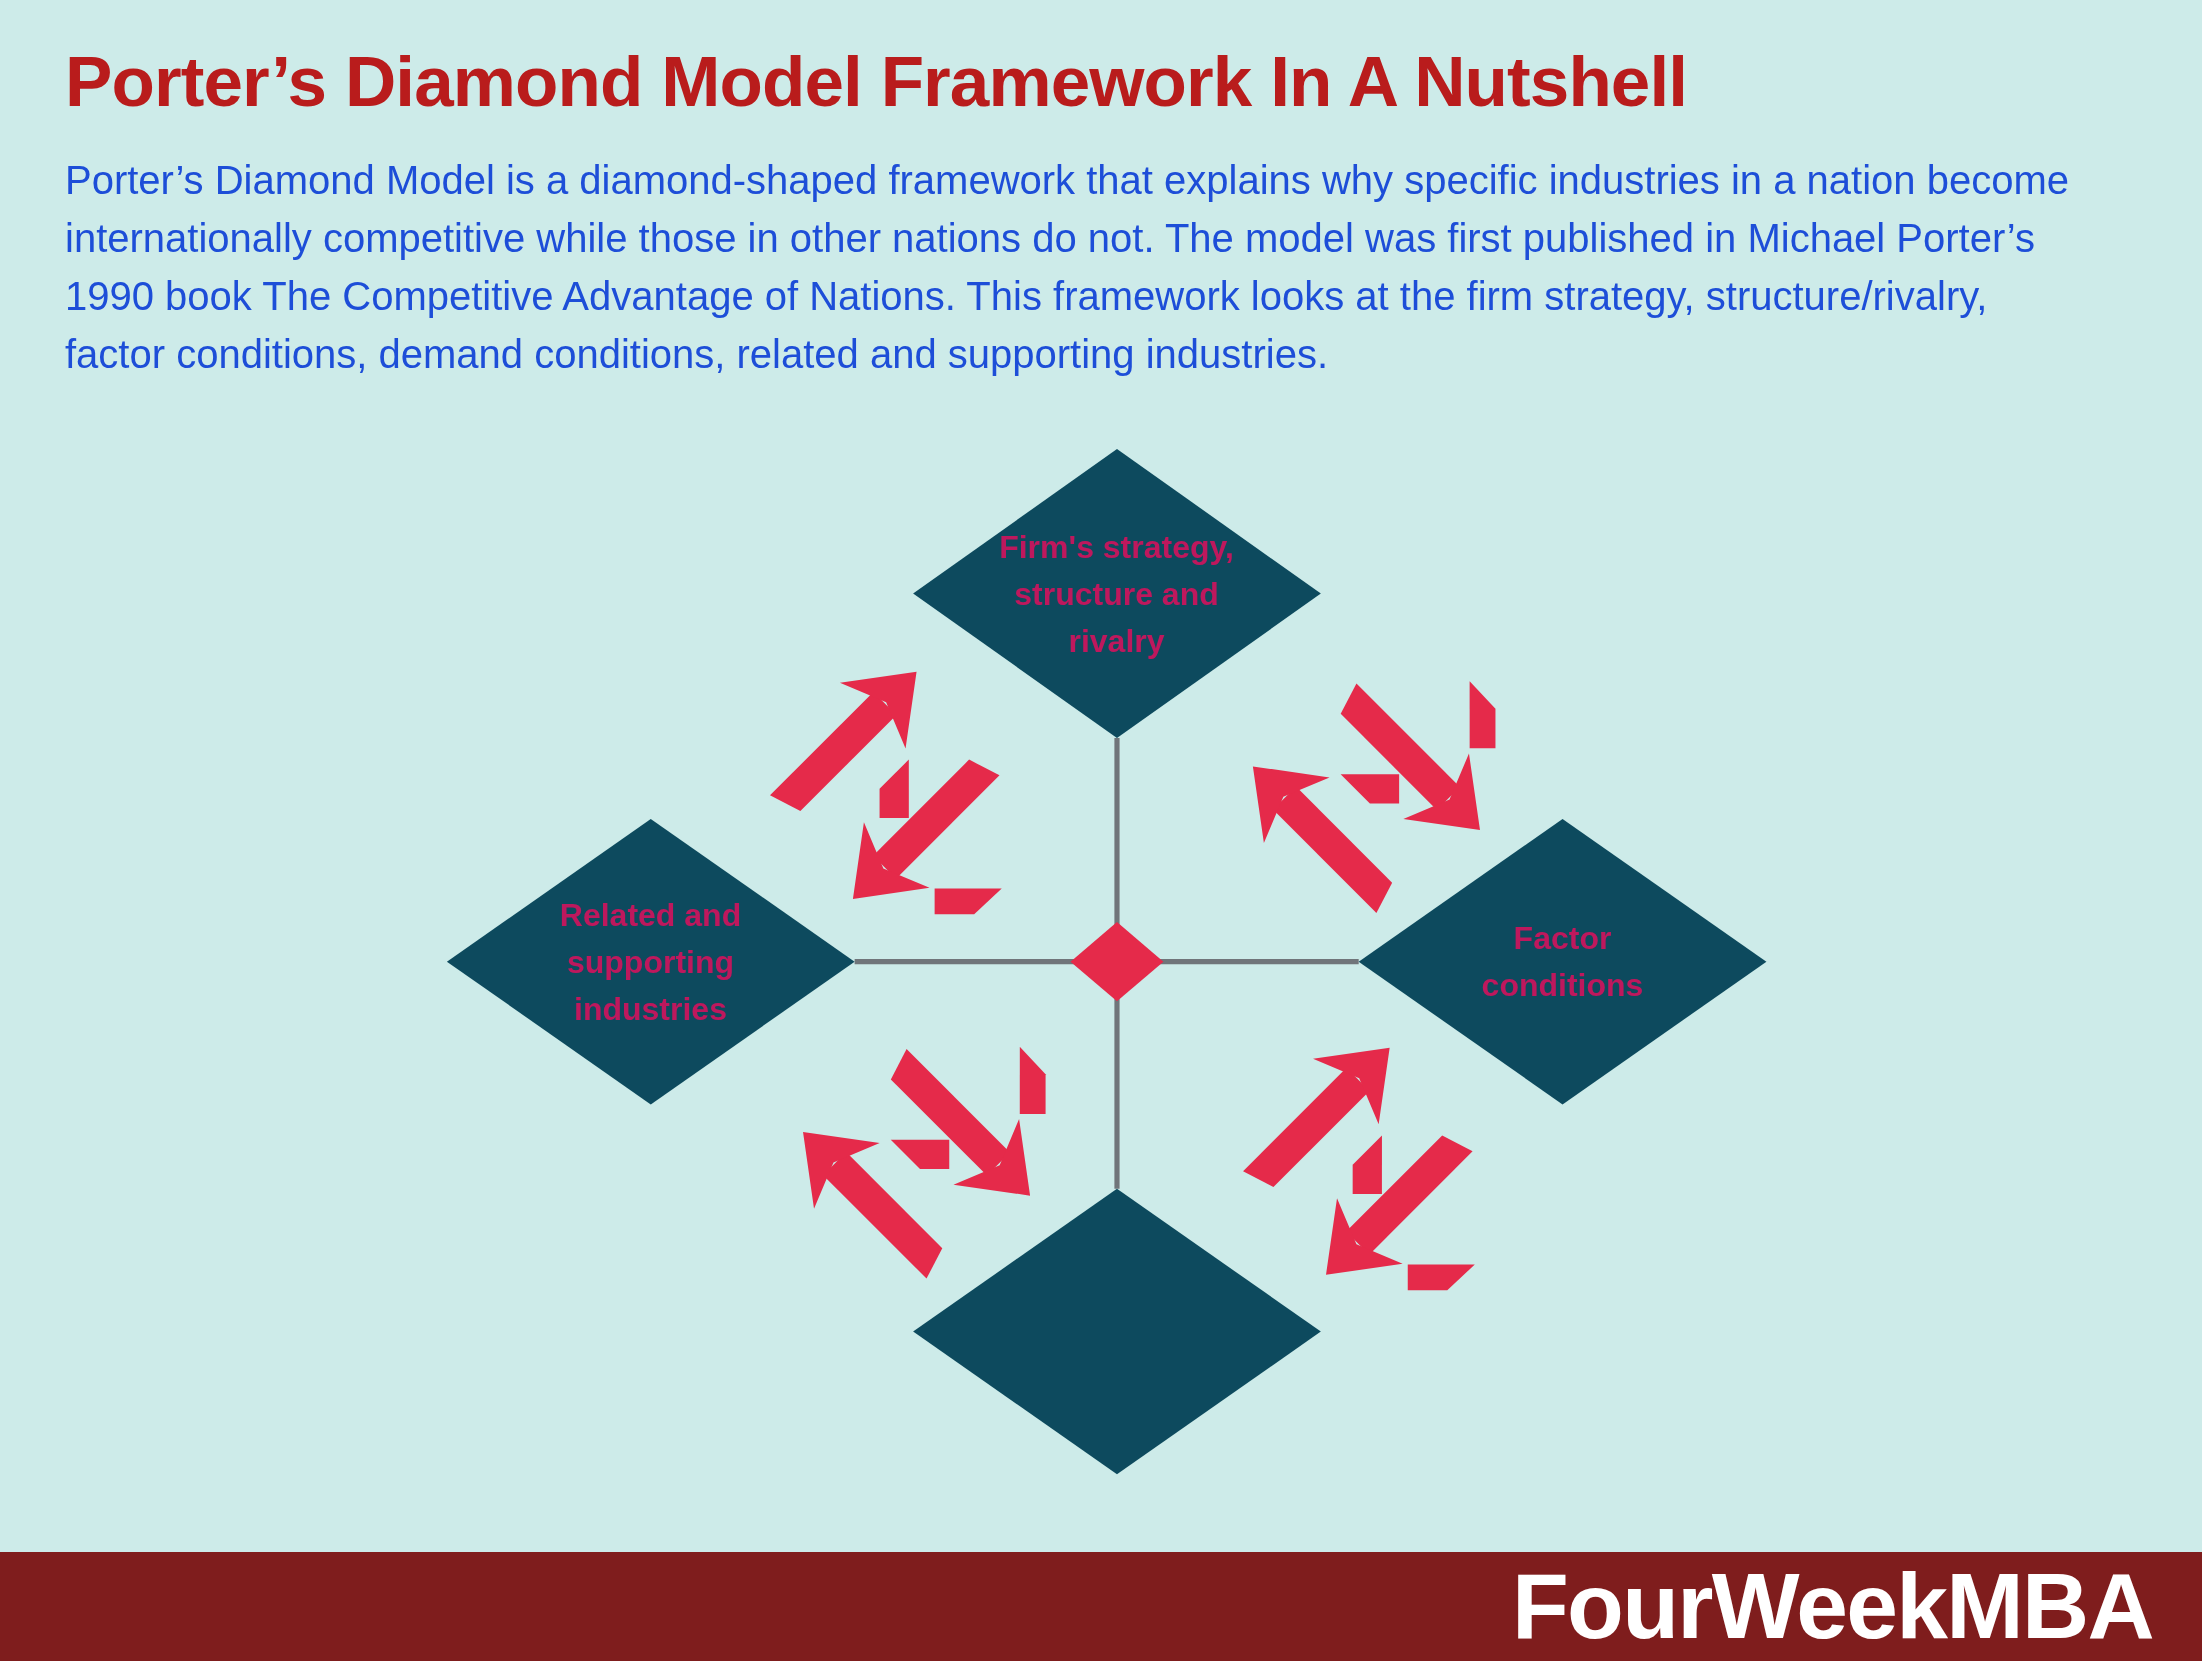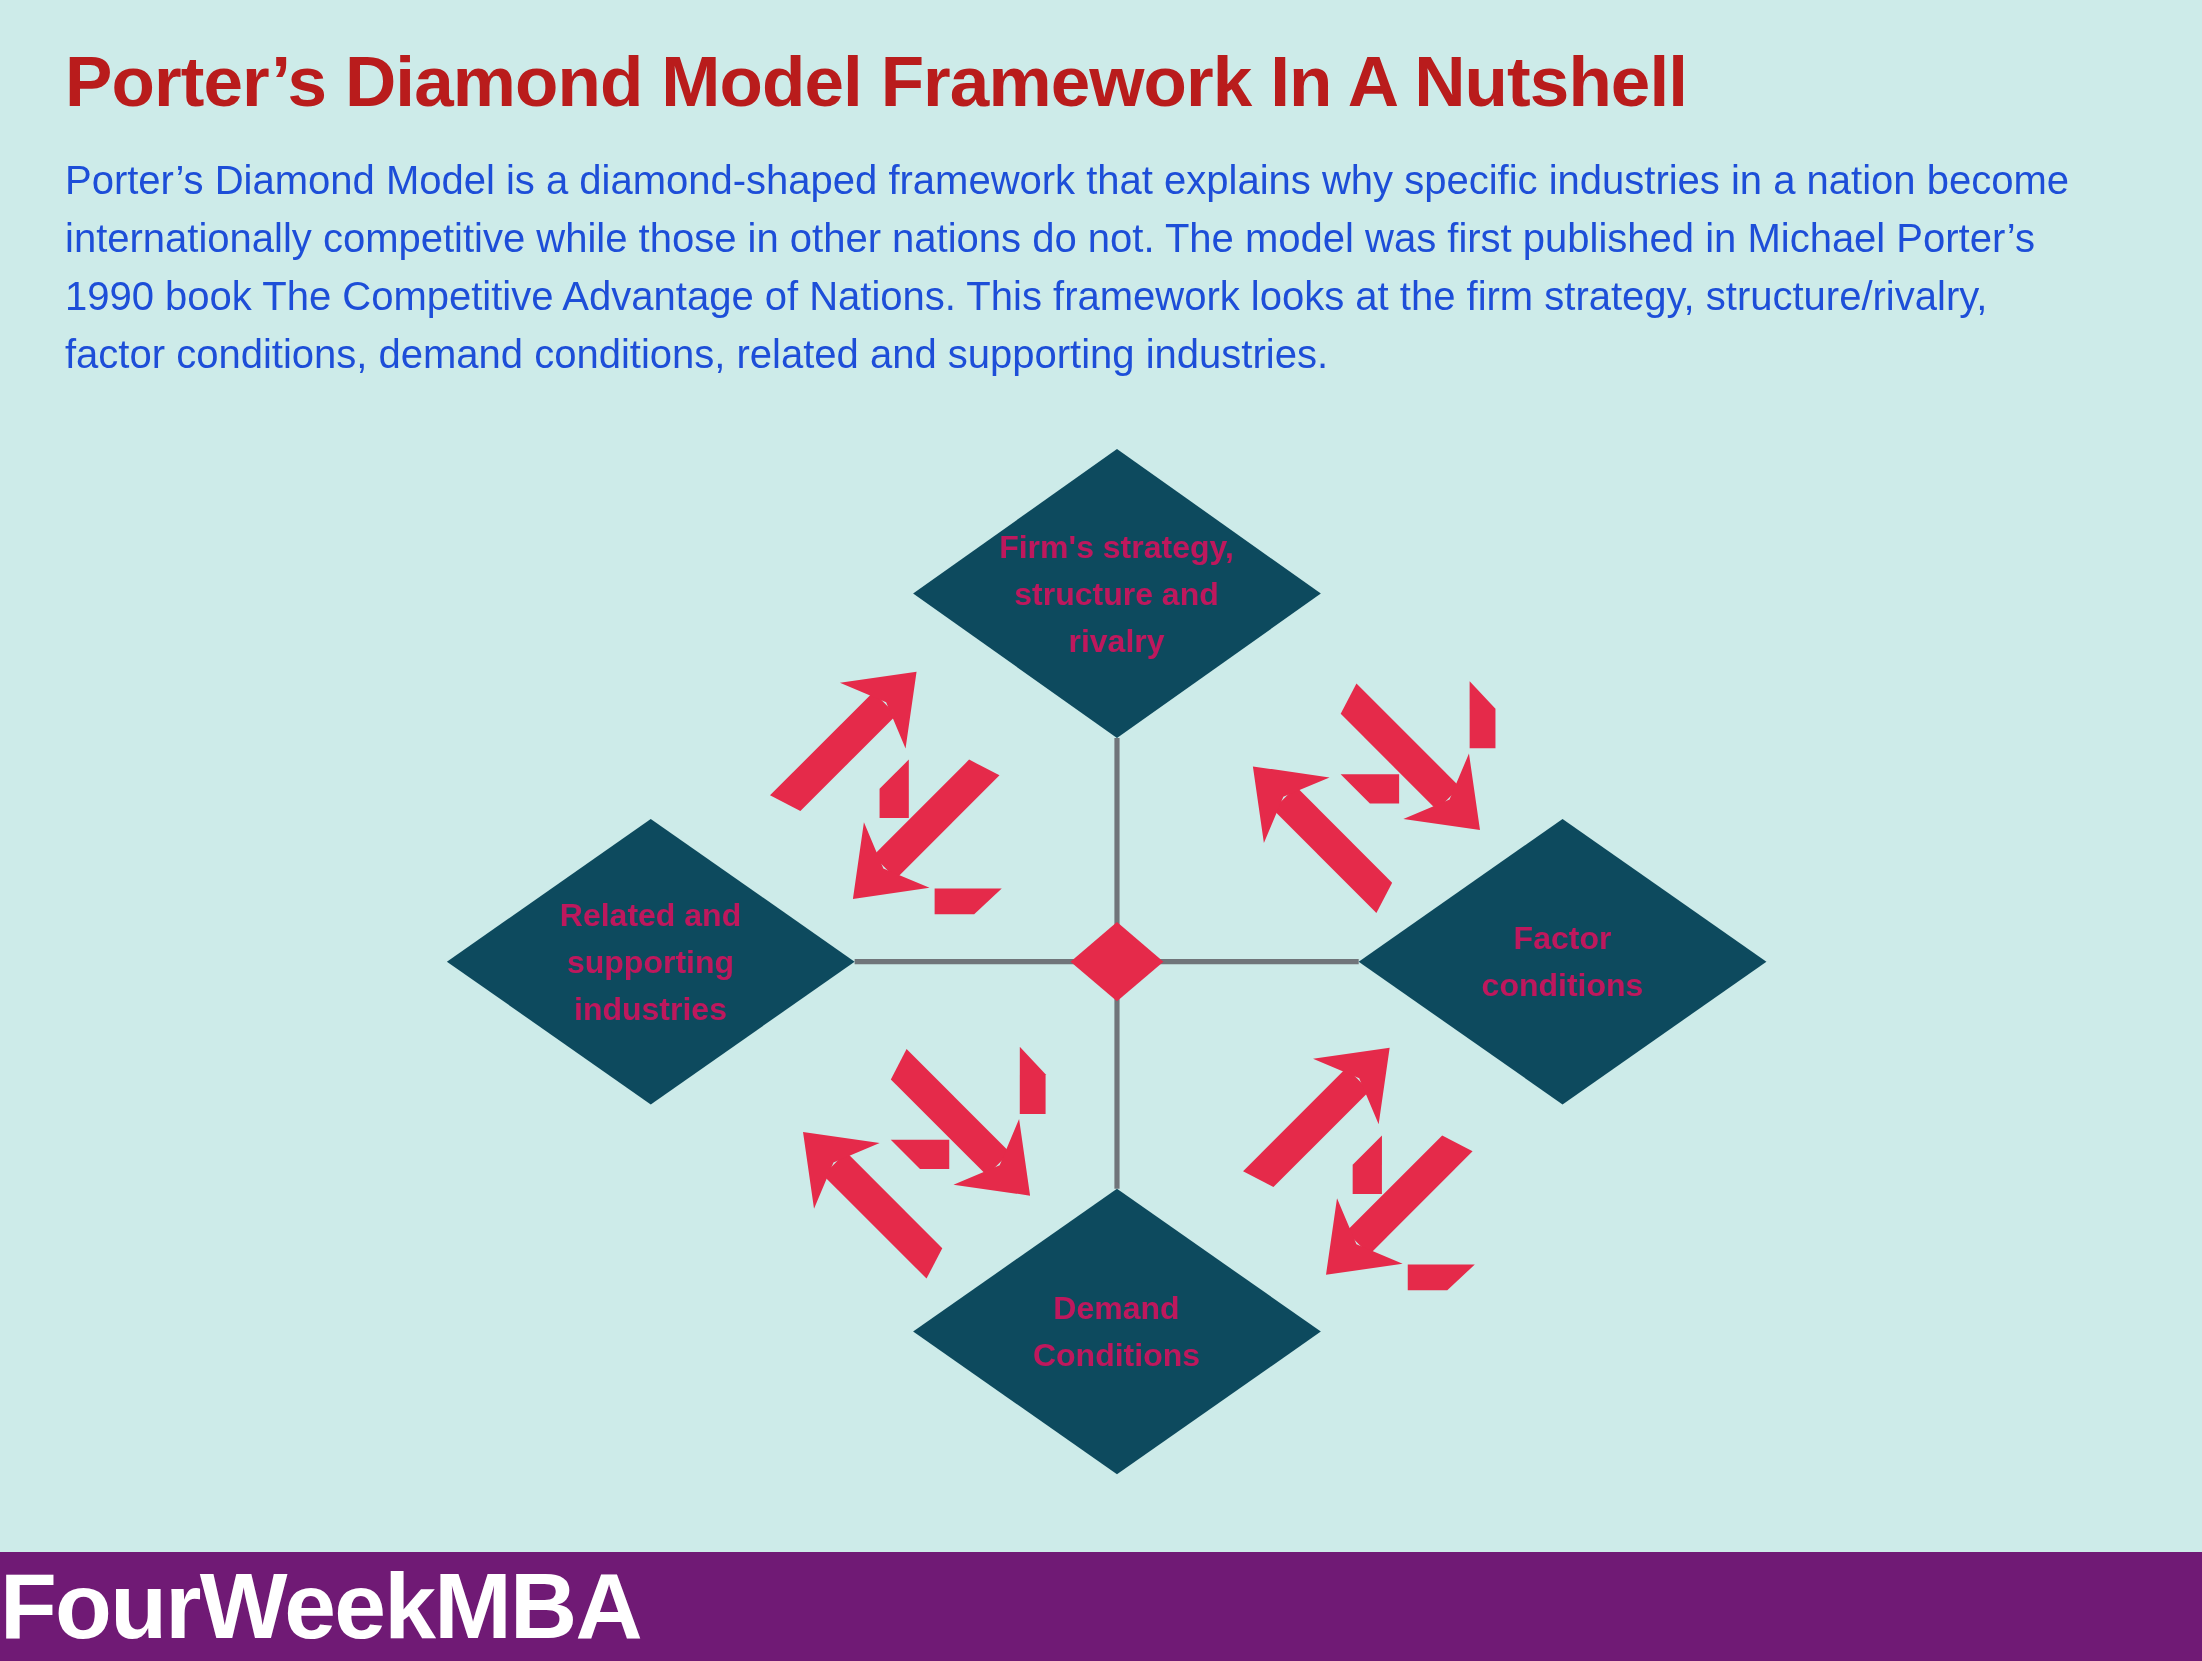--- a/index.html
+++ b/index.html
@@ -62,24 +62,24 @@
   .label-top    { left: 936px; top: 495px; }
   .label-left   { left: 470px;  top: 863px; }
   .label-right  { left: 1382px; top: 863px; }
   .label-bottom { left: 936px; top: 1233px; }
   .footer-bar {
     position: absolute;
     left: 0;
     top: 1552px;
     width: 2203px;
     height: 109px;
-    background: #701a75;
+    background: #7f1d1d;
     display: flex;
     align-items: center;
-    justify-content: flex-start;
+    justify-content: flex-end;
     padding-right: 50px;
     box-sizing: border-box;
   }
   .brand-logo {
     color: #ffffff;
     font-size: 93px;
     font-weight: bold;
     letter-spacing: -1.7px;
     white-space: nowrap;
   }
@@ -130,21 +130,19 @@
 structure and
 rivalry</div>
 
   <div class="node-label label-right">Factor
 conditions</div>
 
   <div class="node-label label-left">Related and
 supporting
 industries</div>
 
-  <div class="node-label label-bottom">Demand
-Conditions</div>
 
   <div class="footer-bar">
     <div class="brand-logo">FourWeekMBA</div>
   </div>
 
 </div>
 
 
 </body></html>

